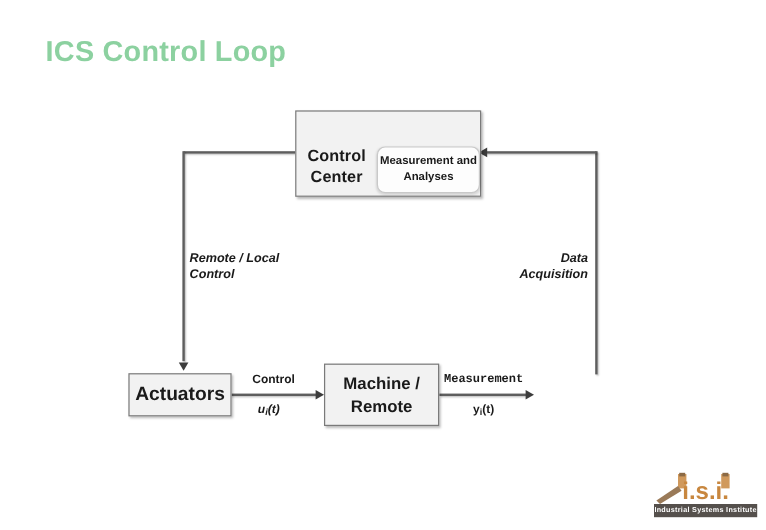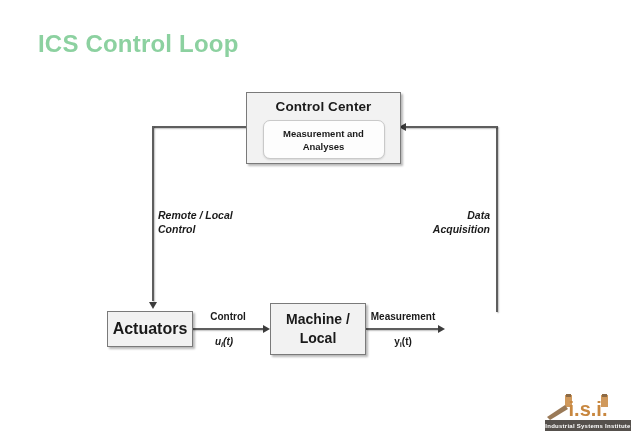--- a/index.html
+++ b/index.html
@@ -28,22 +28,22 @@
     border:1.5px solid #7a7a7a;
     display:flex;align-items:center;justify-content:center;
     text-align:center;
     color:#1a1a1a;
     font-weight:bold;
     box-shadow:1.5px 1.5px 2px rgba(0,0,0,.28);
   }
 
   #control-center{
     left:246px;top:92px;width:155px;height:72px;
-    flex-direction:column;justify-content:flex-start;
-    padding-top:5px;
+    justify-content:flex-start;
+    padding-top:22px;
   }
   #control-center .cc-title{
     font-size:13.5px;line-height:18px;letter-spacing:.1px;
   }
   #cc-inner{
     box-sizing:border-box;
     margin-top:4px;
     width:122px;height:39px;
     background:#fdfdfd;
     border:1px solid #c9c9c9;
@@ -107,21 +107,21 @@
   #lbl-remote{left:158px;top:208px;text-align:left;}
   #lbl-data{left:398px;top:208px;width:92px;text-align:right;}
 
   .edge-lbl{
     position:absolute;
     font-size:10px;font-weight:bold;color:#1a1a1a;
     text-align:center;white-space:nowrap;
   }
   #lbl-control{left:196px;top:311px;width:64px;}
   #lbl-ui{left:192px;top:336px;width:64px;font-style:italic;}
-  #lbl-meas{left:366px;top:311px;width:74px;}
+  #lbl-meas{left:366px;top:311px;width:74px;font-family:Liberation Mono, monospace;}
   #lbl-yi{left:366px;top:336px;width:74px;}
   .sub{font-size:7.5px;vertical-align:-2px;}
 
   
   #logo{position:absolute;left:545px;top:393px;width:86px;height:42px;}
   #logo-mark{
     position:absolute;left:0;top:0;width:86px;height:28px;
   }
   #logo-text{
     position:absolute;left:0;top:27px;width:86px;height:11px;
@@ -159,21 +159,21 @@
 Analyses</span>
     </div>
   </div>
 
   <div class="box" id="actuators">
     <span>Actuators</span>
   </div>
 
   <div class="box" id="machine">
     <span>Machine /
-Local</span>
+Remote</span>
   </div>
 
 
   <div class="lbl" id="lbl-remote">Remote / Local
 Control</div>
 
   <div class="lbl" id="lbl-data">Data
 Acquisition</div>
 
   <div class="edge-lbl" id="lbl-control">Control</div>

